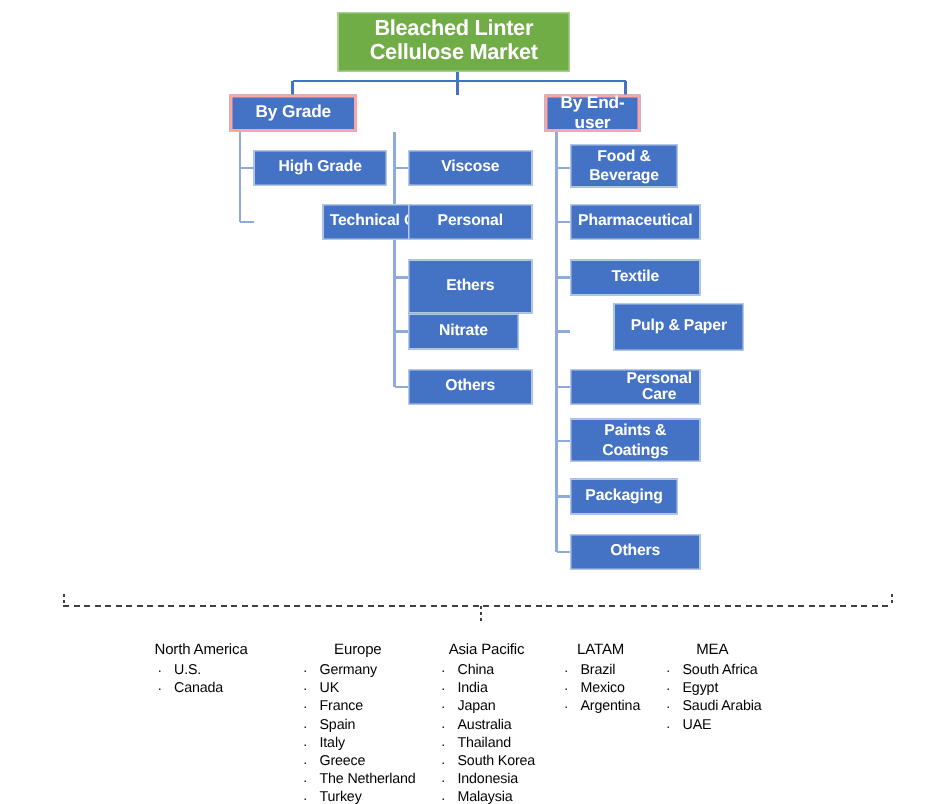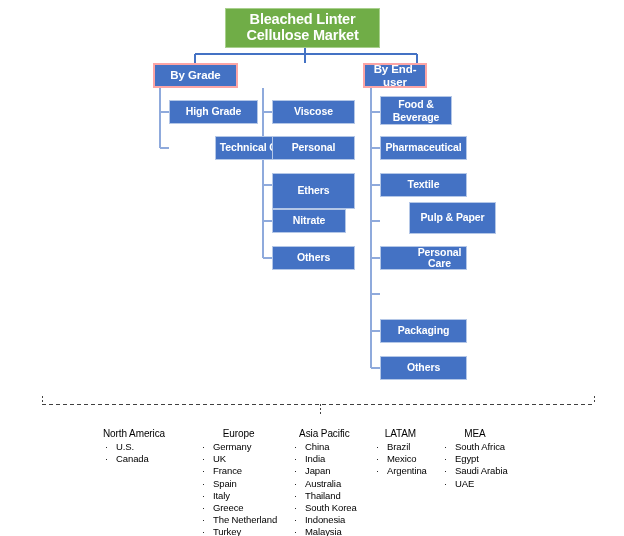--- a/index.html
+++ b/index.html
@@ -182,22 +182,23 @@
   <div class="node node-leaf two-line" style="left:380px; top:96px; width:72px; height:29px;">Food &amp; Beverage</div>
 
   <div class="node node-leaf" style="left:380px; top:136px; width:87px; height:24px;">Pharmaceutical</div>
 
   <div class="node node-leaf" style="left:380px; top:173px; width:87px; height:24px;">Textile</div>
 
   <div class="node node-leaf" style="left:380px; top:202px; width:87px; height:32px;margin-left:29px;">Pulp &amp; Paper</div>
 
   <div class="node node-leaf" style="left:380px; top:246px; width:87px; height:24px;padding-left:34px;">Personal Care</div>
 
-
-  <div class="node node-leaf" style="left:380px; top:319px; width:87px; height:24px;">Packaging</div>
+  <div class="node node-leaf two-line" style="left:380px; top:279px; width:87px; height:29px;">Paints &amp; Coatings</div>
+
+  <div class="node node-leaf" style="left:380px; top:319px; width:72px; height:24px;">Packaging</div>
 
   <div class="node node-leaf" style="left:380px; top:356px; width:87px; height:24px;">Others</div>
 
   <div class="geo-block" style="left:103px; top:428px;">
     <div class="geo-title">North America</div>
     <ul class="geo-list">
         <li><span class="bullet">·</span>U.S.</li>
         <li><span class="bullet">·</span>Canada</li>
       </ul>
   </div>

